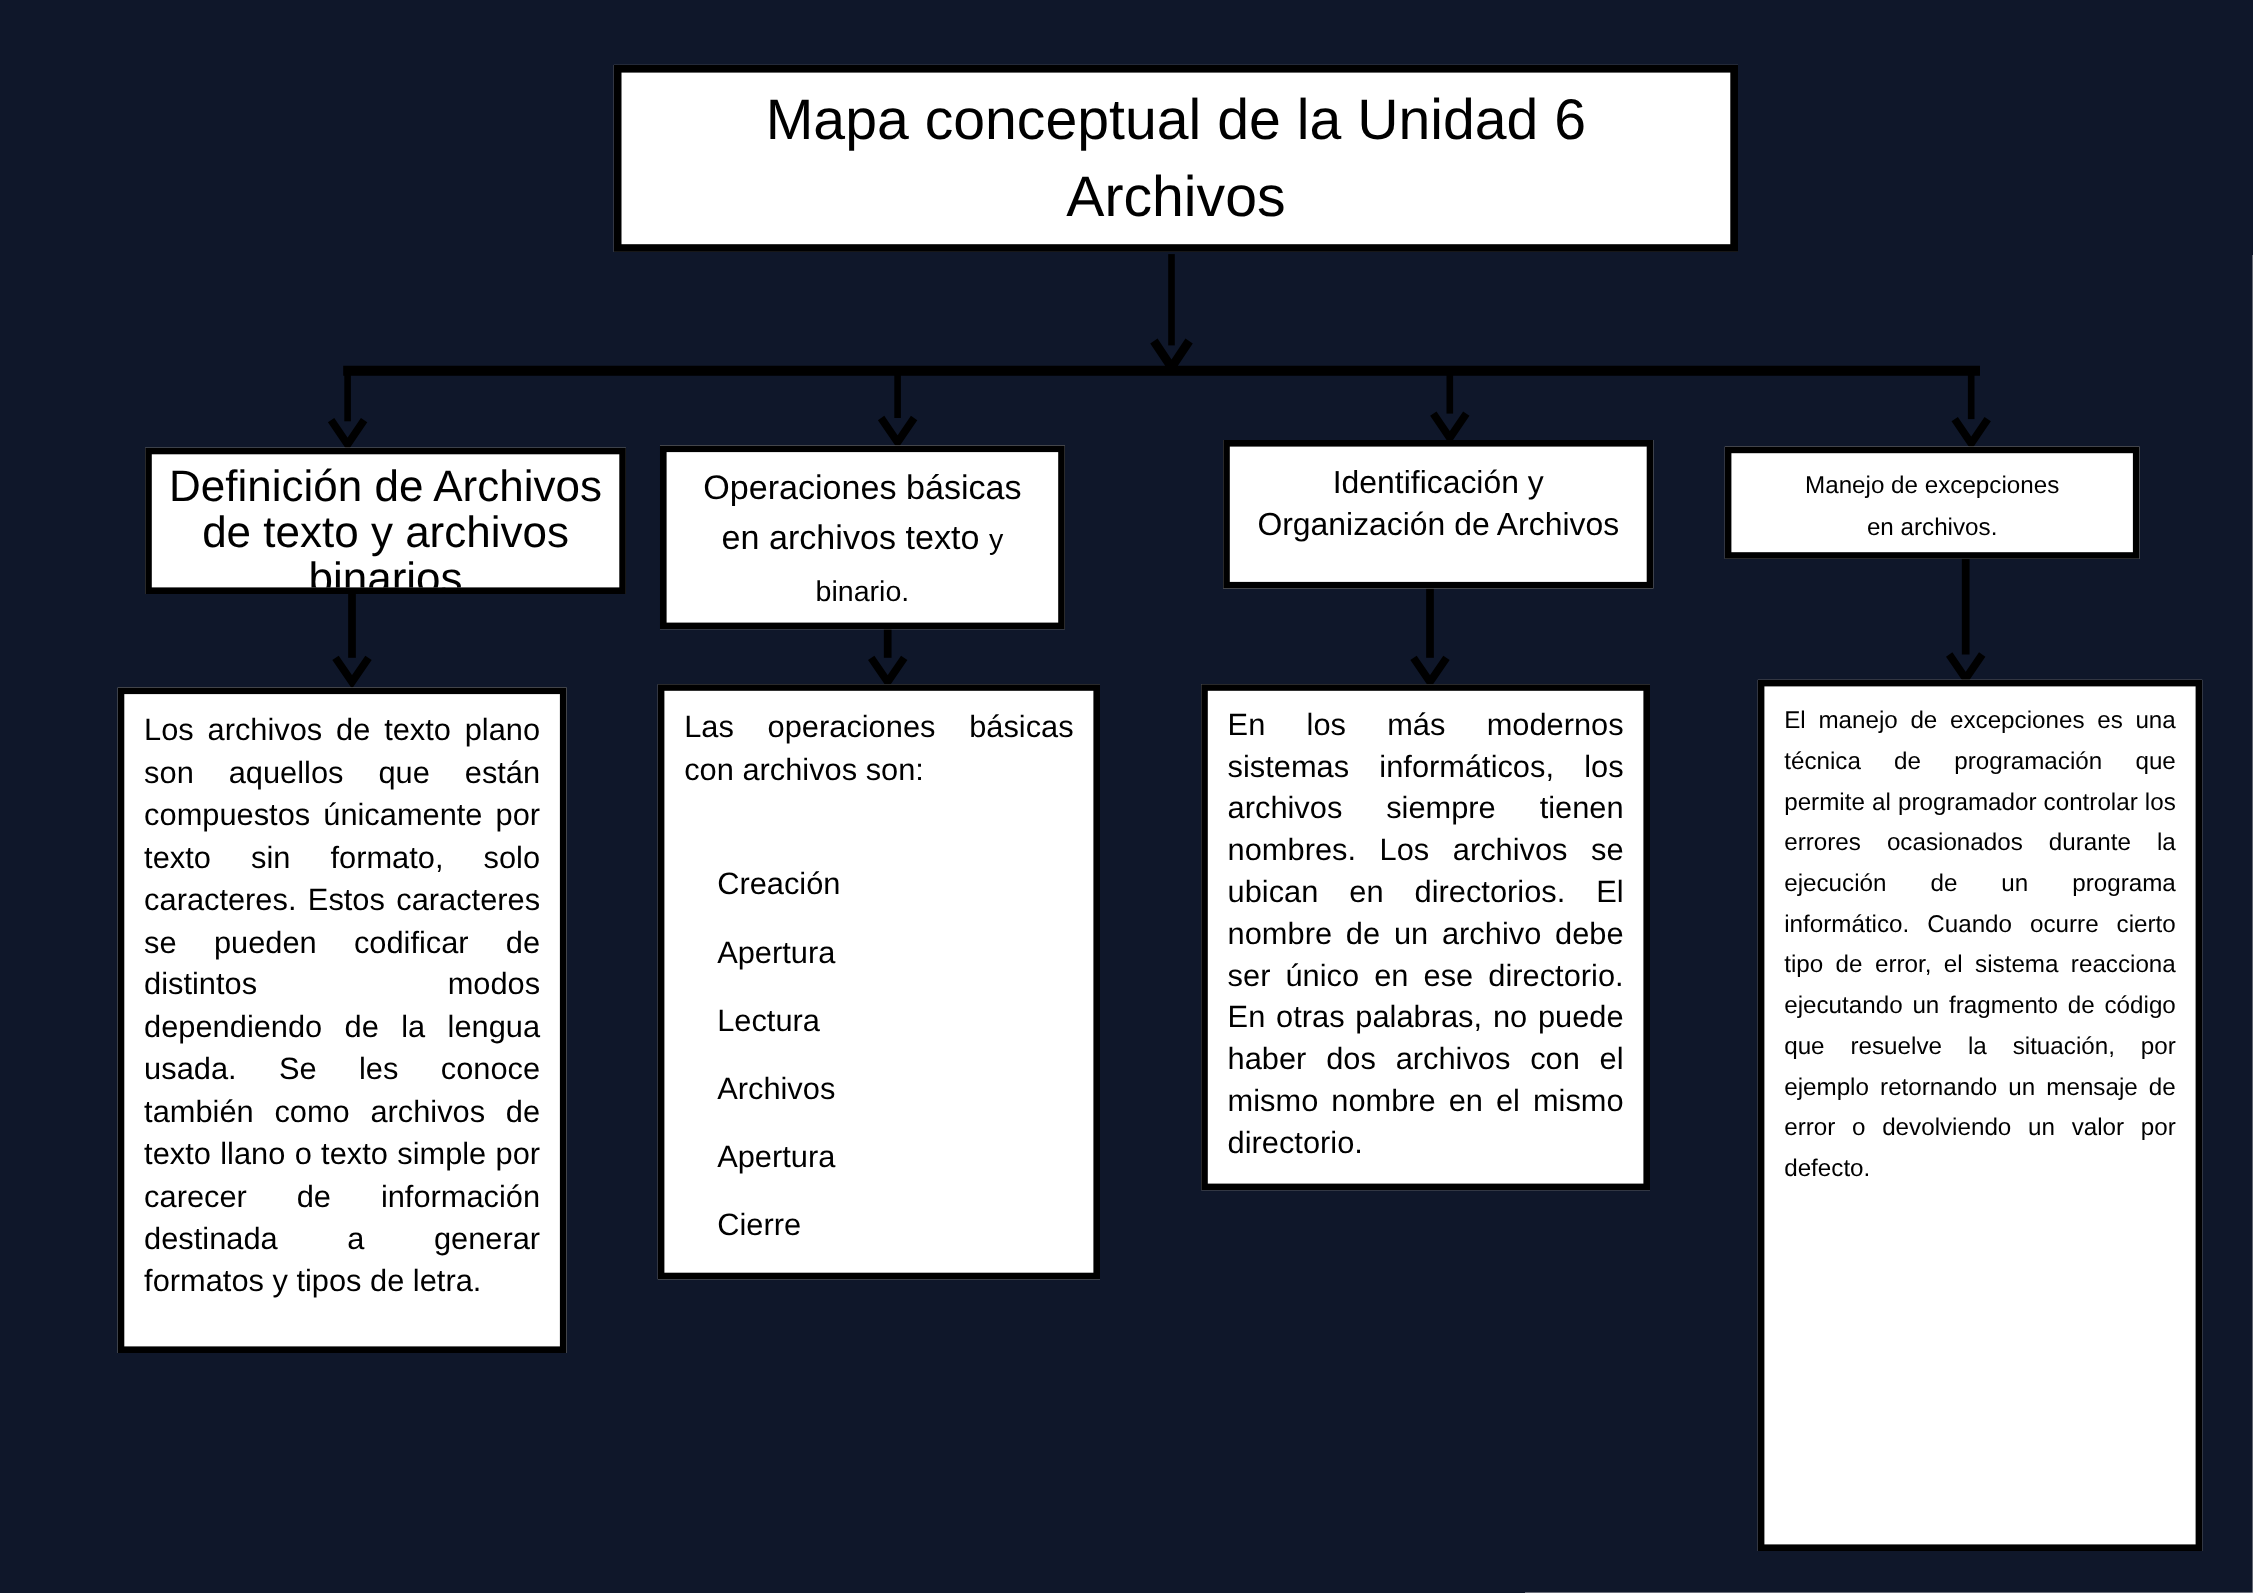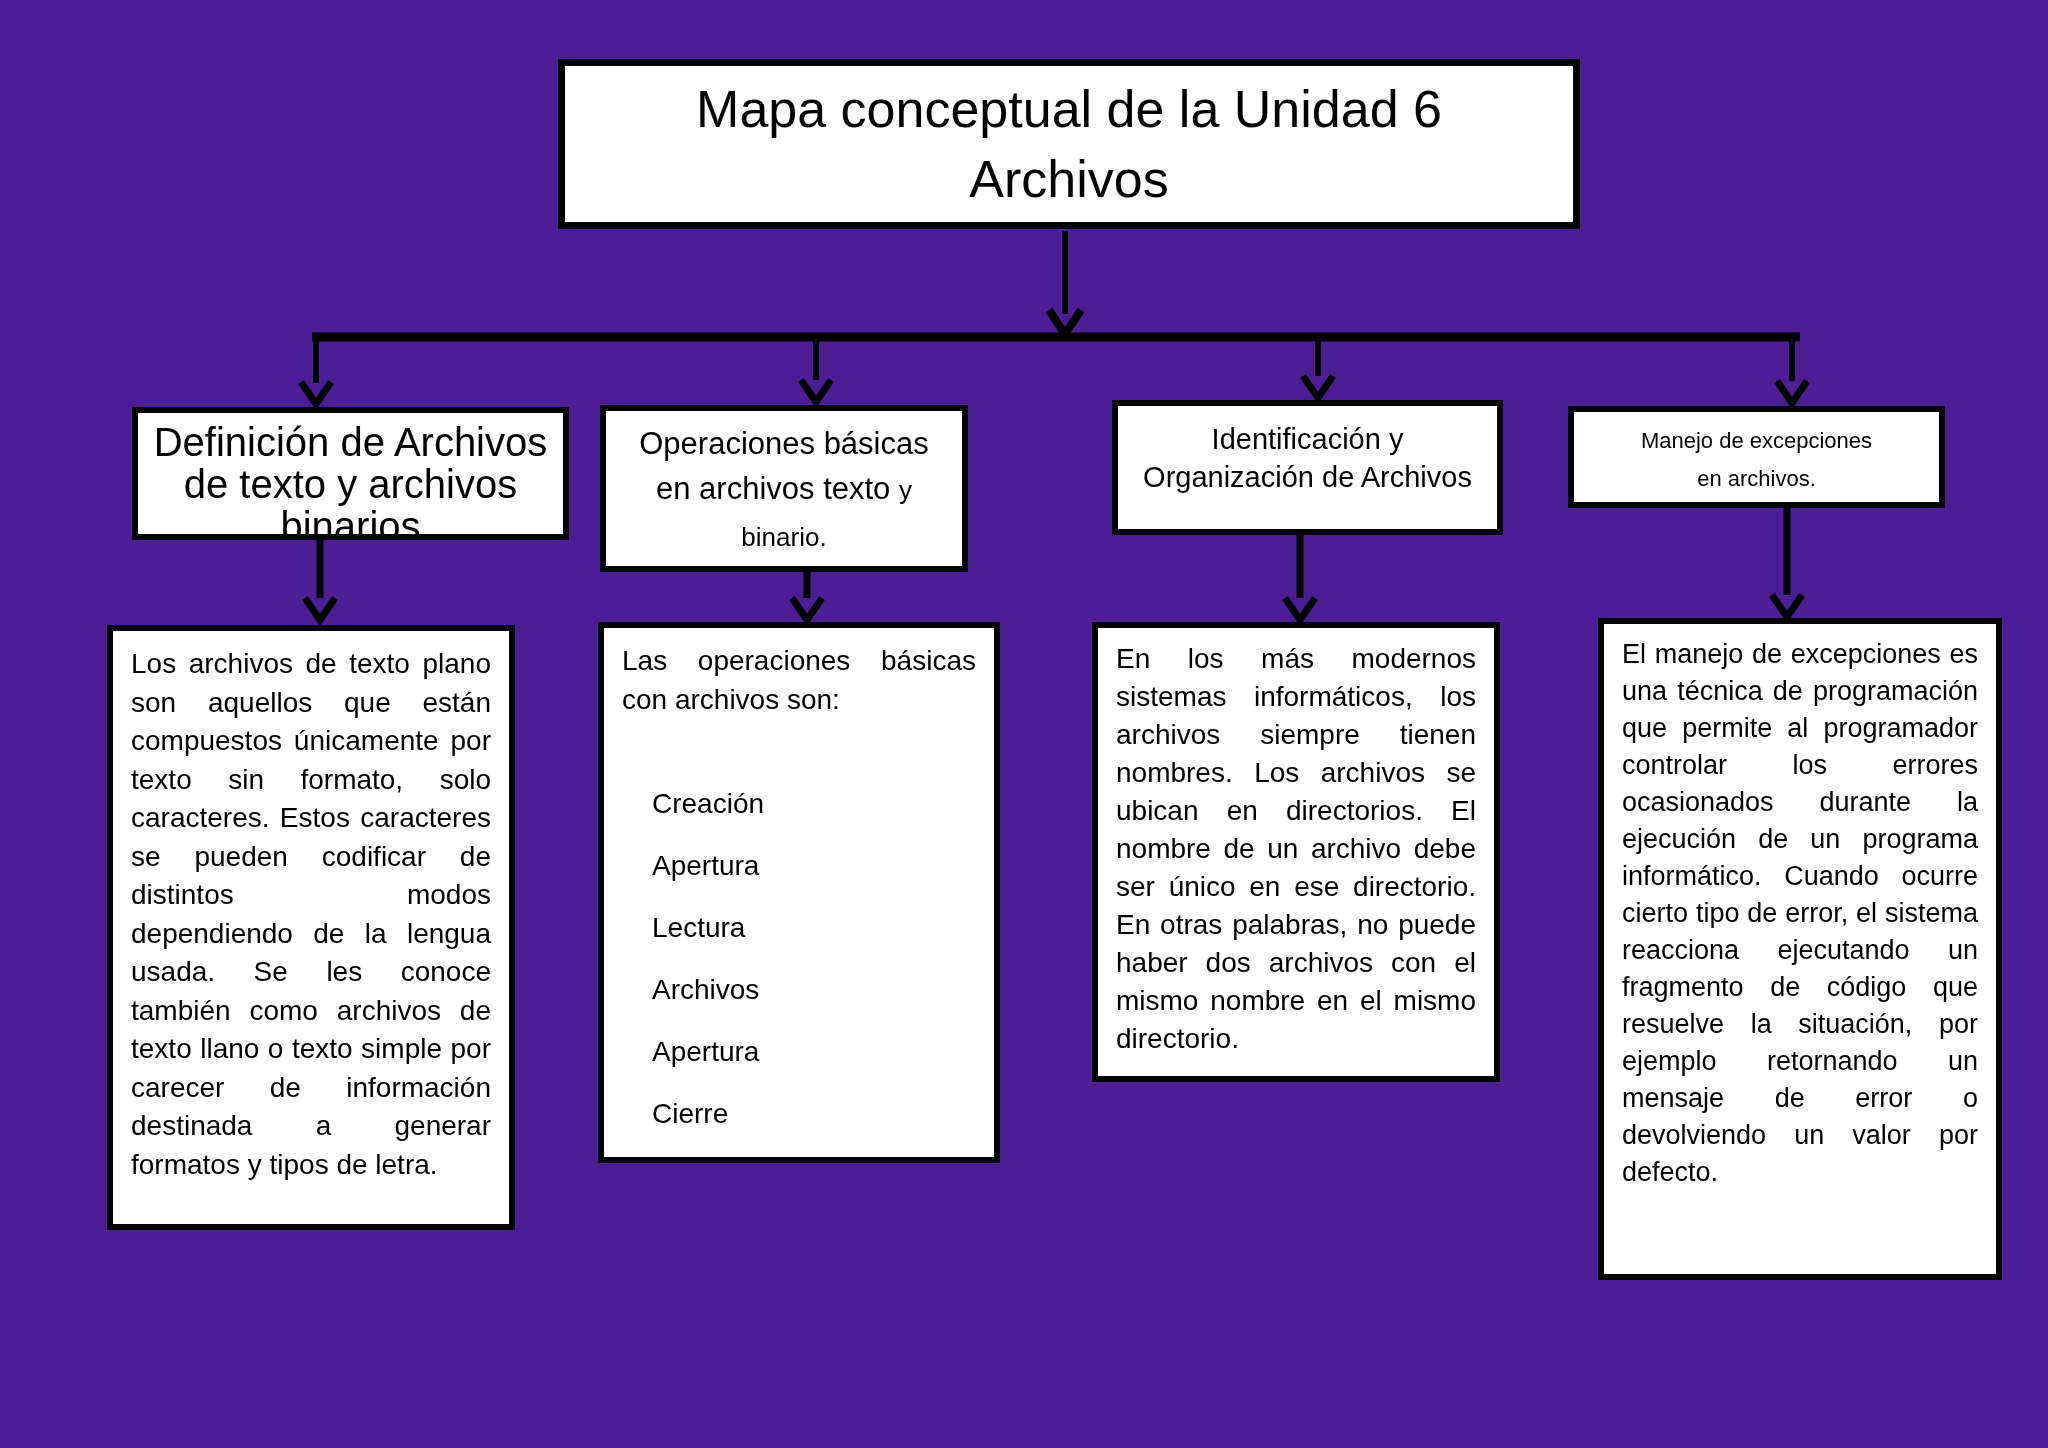--- a/index.html
+++ b/index.html
@@ -1,20 +1,20 @@
 <!DOCTYPE html>
 <html><head>
 <meta charset="utf-8">
 <style>
   html,body{margin:0;padding:0;background:#ffffff;}
   .canvas{
     position:relative;
     width:2048px;
     height:1448px;
-    background:#4c1d95;
+    background:#0f172a;
     font-family:"Liberation Sans", sans-serif;
     color:#000000;
     overflow:hidden;
   }
   .arrows{position:absolute;left:0;top:0;width:2048px;height:1448px;}
   .arrows line, .arrows polyline{stroke:#000000;fill:none;}
   .box{
     position:absolute;
     background:#ffffff;
     border:6px solid #000000;
@@ -38,21 +38,21 @@
     font-size:28px;line-height:38.5px;
     text-align:justify;
     padding:14px 18px 0 18px;
   }
   .c1{left:107px;top:625px;width:408px;height:605px;}
   .c2{left:598px;top:622px;width:402px;height:541px;text-align:left;}
   .c2 .intro{text-align:justify;}
   .c2 .ops-list{margin-top:66px;}
   .c2 .ops-item{line-height:38px;margin-bottom:24px;margin-left:30px;}
   .c3{left:1092px;top:622px;width:408px;height:460px;line-height:38px;padding-top:12px;}
-  .c4{left:1598px;top:618px;width:404px;height:662px;font-size:27px;line-height:37px;padding-top:12px;}
+  .c4{left:1598px;top:618px;width:404px;height:792px;font-size:22px;line-height:37px;padding-top:12px;}
 </style>
 </head>
 <body>
 
 <div class="canvas">
 
   <svg class="arrows" viewBox="0 0 2048 1448" xmlns="http://www.w3.org/2000/svg">
 
     <g>
       <line x1="1065" y1="231" x2="1065" y2="314" stroke-width="6"></line>

